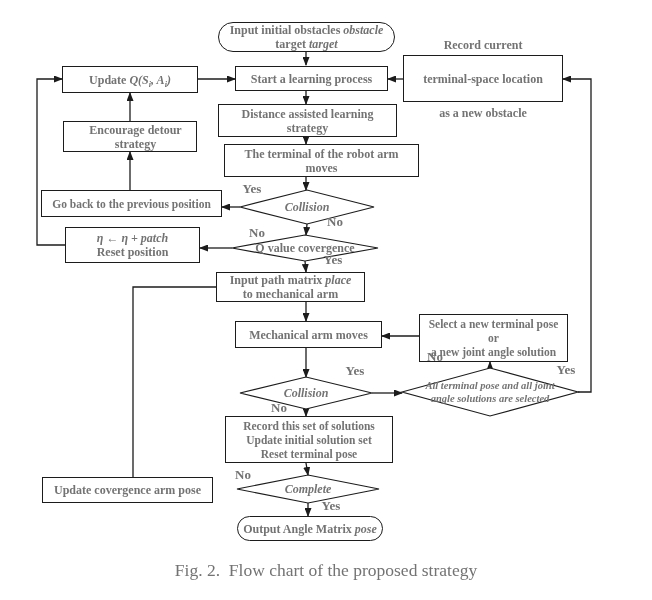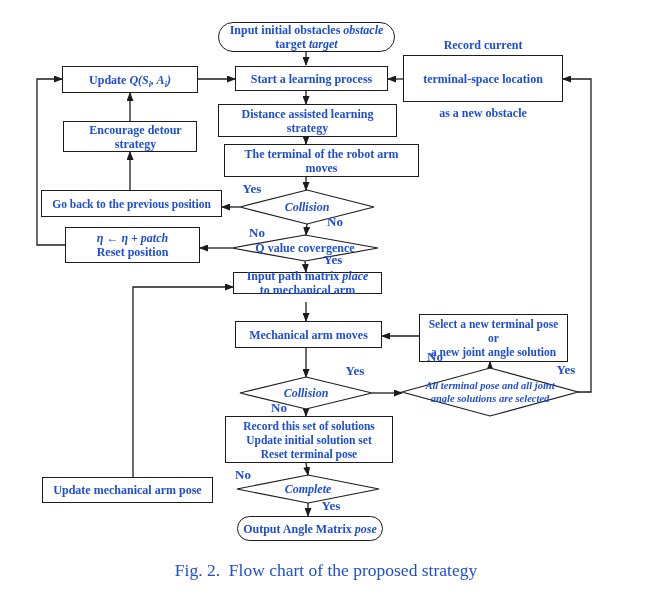--- a/index.html
+++ b/index.html
@@ -1,18 +1,18 @@
 <!DOCTYPE html>
 <html><head>
 <meta charset="utf-8">
 <style>
   html,body{margin:0;padding:0;background:#ffffff;}
   .stage{
     position:relative;width:652px;height:600px;background:#ffffff;overflow:hidden;
-    font-family:"Liberation Serif","DejaVu Serif",serif;color:#1d4ed8;
+    font-family:"Liberation Serif","DejaVu Serif",serif;color:#737373;
   }
   .wires{position:absolute;left:0;top:0;z-index:1;}
   .edge{stroke:#1c1c1c;stroke-width:1.3;fill:none;}
   .diamond{stroke:#1c1c1c;stroke-width:1.2;fill:#ffffff;}
   .node{
     position:absolute;z-index:2;box-sizing:border-box;background:#ffffff;
     border:1.4px solid #1c1c1c;
     display:flex;flex-direction:column;justify-content:center;align-items:center;
     text-align:center;font-weight:bold;font-size:12px;line-height:14px;
   }
@@ -118,21 +118,21 @@
     <div class="ln">Reset position</div>
   </div>
 
   <div class="node noborder" style="left:257px;top:200px;width:100px;height:14px;">
     <div class="ln"><i>Collision</i></div>
   </div>
   <div class="node noborder" style="left:225px;top:241px;width:160px;height:14px;">
     <div class="ln">Q value covergence</div>
   </div>
 
-  <div class="node" style="left:233px;top:272px;width:149px;height:22px;">
+  <div class="node" style="left:216px;top:272px;width:149px;height:30px;">
     <div class="ln"><span>Input path matrix </span><i>place</i></div>
     <div class="ln">to mechanical arm</div>
   </div>
 
   <div class="node thick" style="left:235px;top:321px;width:147px;height:27px;">
     <div class="ln">Mechanical arm moves</div>
   </div>
 
   <div class="node fit" style="left:419px;top:314px;width:149px;height:48px;">
     <div class="ln">Select a new terminal pose</div>
@@ -148,21 +148,21 @@
     <div class="ln"><i>angle solutions are selected</i></div>
   </div>
 
   <div class="node thick fit" style="left:225px;top:416px;width:168px;height:47px;">
     <div class="ln">Record this set of solutions</div>
     <div class="ln">Update initial solution set</div>
     <div class="ln">Reset terminal pose</div>
   </div>
 
   <div class="node thick" style="left:42px;top:477px;width:171px;height:26px;">
-    <div class="ln">Update mechanical arm pose</div>
+    <div class="ln">Update covergence arm pose</div>
   </div>
 
   <div class="node noborder" style="left:258px;top:482px;width:100px;height:14px;">
     <div class="ln"><i>Complete</i></div>
   </div>
 
   <div class="node stadium" style="left:237px;top:516px;width:146px;height:25px;">
     <div class="ln"><span>Output Angle Matrix </span><i>pose</i></div>
   </div>
 

